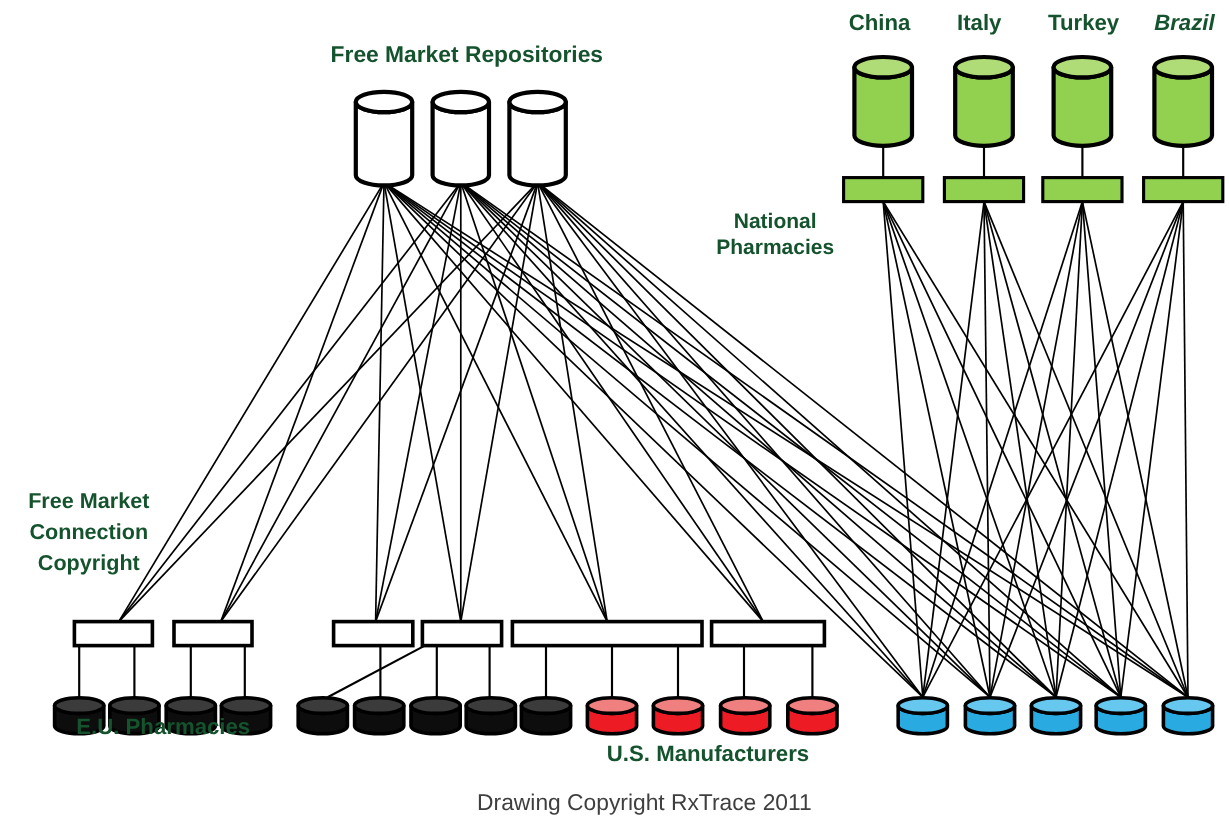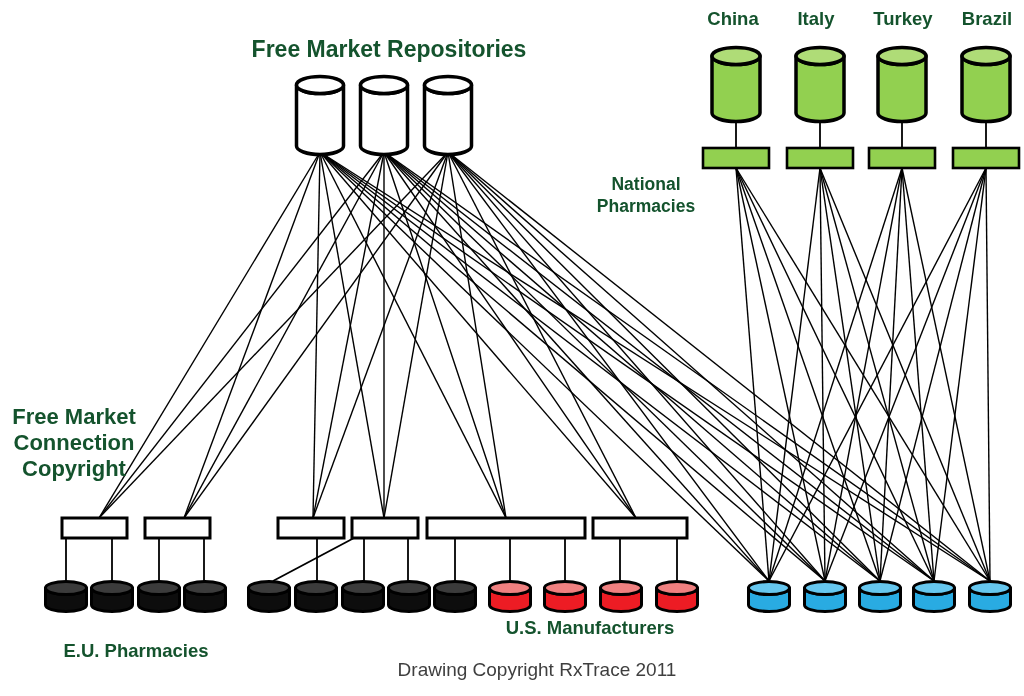--- a/index.html
+++ b/index.html
@@ -5,23 +5,23 @@
   html,body{margin:0;padding:0;background:#fff;}
   #stage{
     position:relative;width:1024px;height:696px;background:#ffffff;overflow:hidden;
     font-family:"Liberation Sans", sans-serif;
   }
   #diagram-svg{position:absolute;left:0;top:0;}
   .lbl{
     position:absolute;color:#14532d;font-weight:700;white-space:nowrap;
     transform:translateX(-50%);text-align:center;line-height:1.2;
   }
-  .lbl-title{font-size:23px;}
+  .lbl-title{font-size:19px;}
   .lbl-country{font-size:18.5px;}
-  .lbl-multi{font-size:22px;line-height:26px;}
+  .lbl-multi{font-size:18px;line-height:26px;}
   .lbl-natif{font-size:17.5px;line-height:22px;margin-top:40px;}
   .lbl-group{font-size:18.5px;}
   .lbl-copyright{font-size:19px;font-weight:400;color:#3f3f3f;}
 </style>
 </head>
 <body>
 
 <div id="stage">
   <svg id="diagram-svg" width="1024" height="696" viewBox="0 0 1024 696">
       <line x1="320" y1="152" x2="99" y2="518" stroke="#000000" stroke-width="1.4"></line>
@@ -154,30 +154,30 @@
       <ellipse cx="934" cy="588" rx="20.5" ry="6.5" fill="#66C7EF" stroke="#000000" stroke-width="3"></ellipse>
       <path d="M 969.5 588 L 969.5 605 A 20.5 6.5 0 0 0 1010.5 605 L 1010.5 588 A 20.5 6.5 0 0 1 969.5 588 Z" fill="#29ABE2" stroke="#000000" stroke-width="3" stroke-linejoin="round"></path>
       <ellipse cx="990" cy="588" rx="20.5" ry="6.5" fill="#66C7EF" stroke="#000000" stroke-width="3"></ellipse>
     </svg>
 
   <div class="lbl lbl-title" style="left:389px;top:36px;">Free Market Repositories</div>
 
   <div class="lbl lbl-country" style="left:733px;top:8px;">China</div>
   <div class="lbl lbl-country" style="left:816px;top:8px;">Italy</div>
   <div class="lbl lbl-country" style="left:903px;top:8px;">Turkey</div>
-  <div class="lbl lbl-country" style="left:987px;top:8px;">Brazil</div>
+  <div class="lbl lbl-country" style="left:987px;top:8px;font-style:italic;">Brazil</div>
 
   <div class="lbl lbl-natif" style="left:646px;top:133px;">
     <div>National</div>
     <div>Pharmacies</div>
   </div>
 
   <div class="lbl lbl-multi" style="left:74px;top:404px;">
     <div>Free Market</div>
     <div>Connection</div>
     <div>Copyright</div>
   </div>
 
-  <div class="lbl lbl-group" style="left:136px;top:640px;">E.U. Pharmacies</div>
+  <div class="lbl lbl-group" style="left:136px;top:595px;">E.U. Pharmacies</div>
   <div class="lbl lbl-group" style="left:590px;top:617px;">U.S. Manufacturers</div>
 
   <div class="lbl lbl-copyright" style="left:537px;top:659px;">Drawing Copyright RxTrace 2011</div>
 </div>
 
 </body></html>

